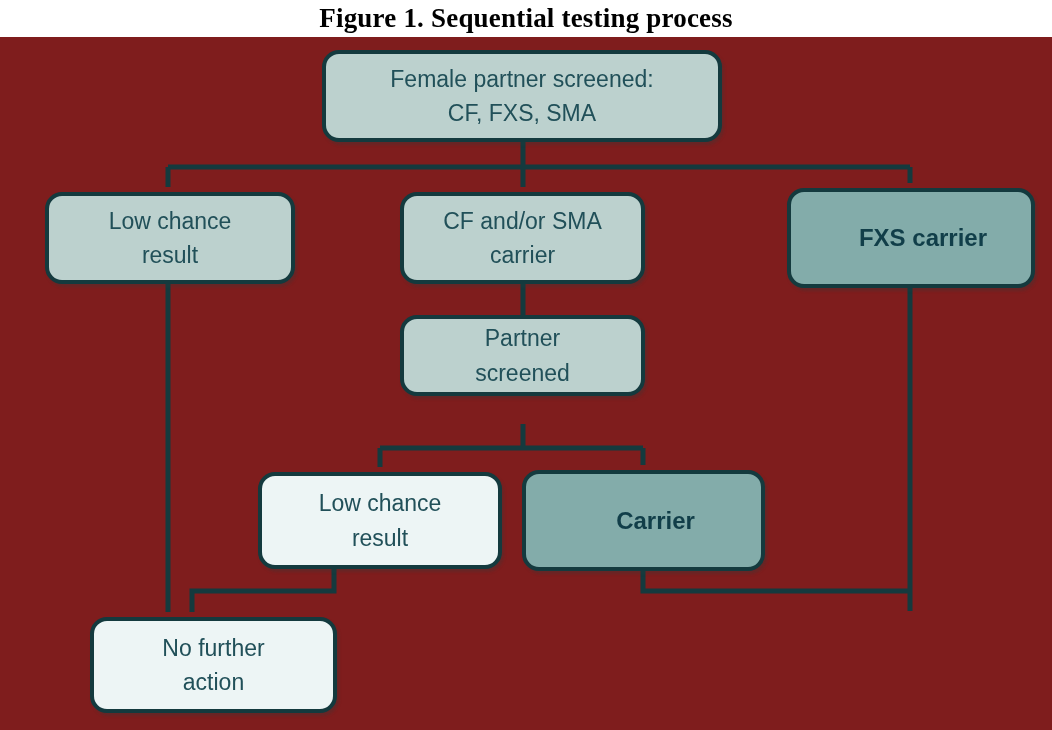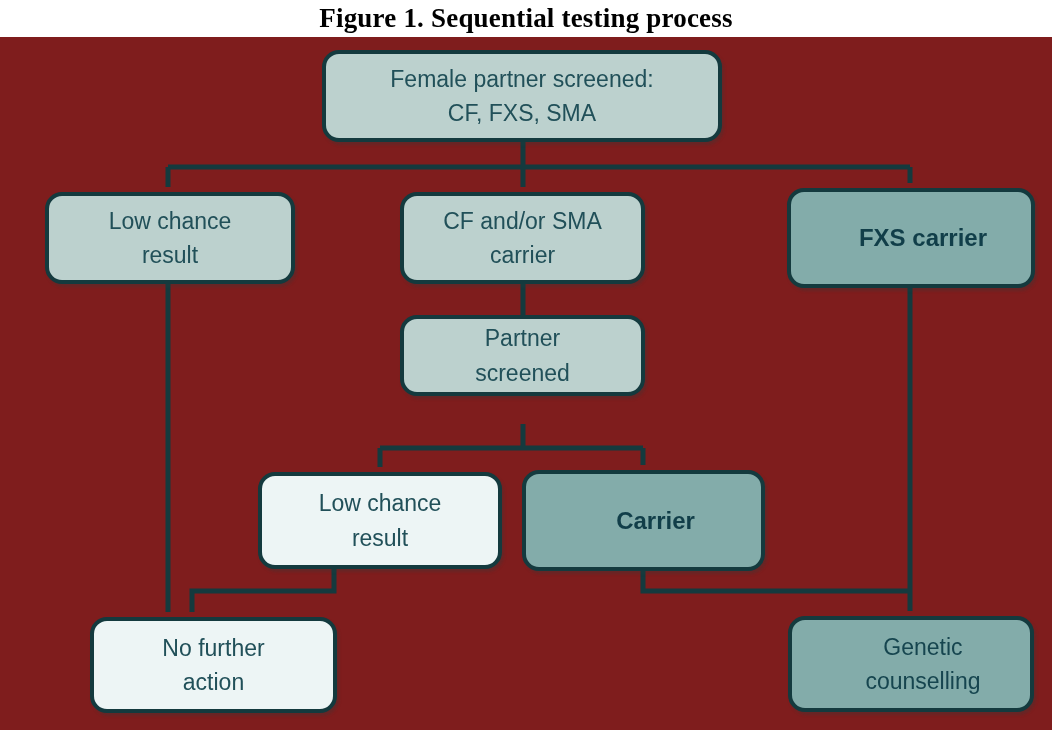--- a/index.html
+++ b/index.html
@@ -100,17 +100,15 @@
 screened</div>
 
     <div class="node pale" style="left:258px; top:435px; width:244px; height:97px;">Low chance
 result</div>
 
     <div class="node dark bold" style="left:522px; top:433px; width:243px; height:101px;">Carrier</div>
 
     <div class="node pale" style="left:45px;  top:580px; width:247px; height:96px;margin-left:45px;">No further
 action</div>
 
-    <div class="node dark" style="left:788px; top:579px; width:246px; height:96px;">Genetic
-counselling</div>
 
   </div>
 </div>
 
 </body></html>

